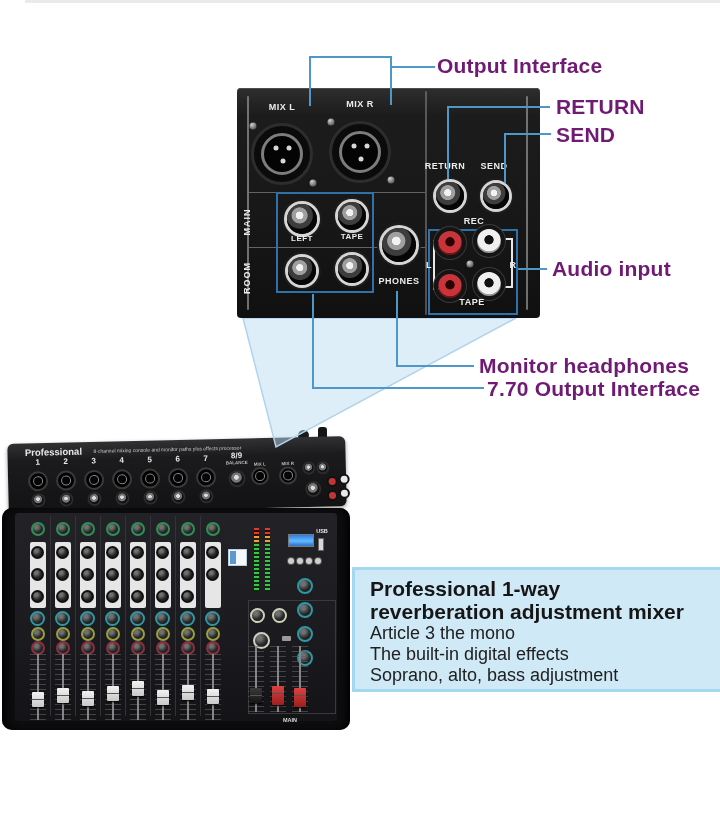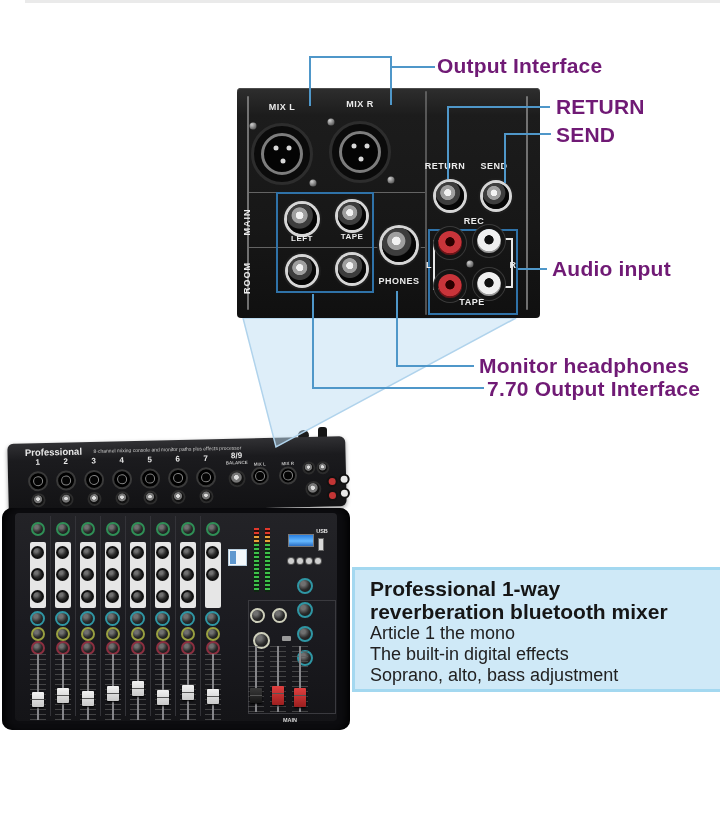--- a/index.html
+++ b/index.html
@@ -398,19 +398,19 @@
 
   <div class="callout" style="left:437px;top:54px;">Output Interface</div>
   <div class="callout" style="left:556px;top:95px;">RETURN</div>
   <div class="callout" style="left:556px;top:123px;">SEND</div>
   <div class="callout" style="left:552px;top:257px;">Audio input</div>
   <div class="callout" style="left:479px;top:354px;">Monitor headphones</div>
   <div class="callout" style="left:487px;top:377px;">7.70 Output Interface</div>
 
   <div class="info-box">
     <div class="info-title">Professional 1-way</div>
-    <div class="info-title">reverberation bluetooth mixer</div>
-    <div class="info-line">Article 1 the mono</div>
+    <div class="info-title">reverberation adjustment mixer</div>
+    <div class="info-line">Article 3 the mono</div>
     <div class="info-line">The built-in digital effects</div>
     <div class="info-line">Soprano, alto, bass adjustment</div>
   </div>
 
 </div>
 
 </body></html>

